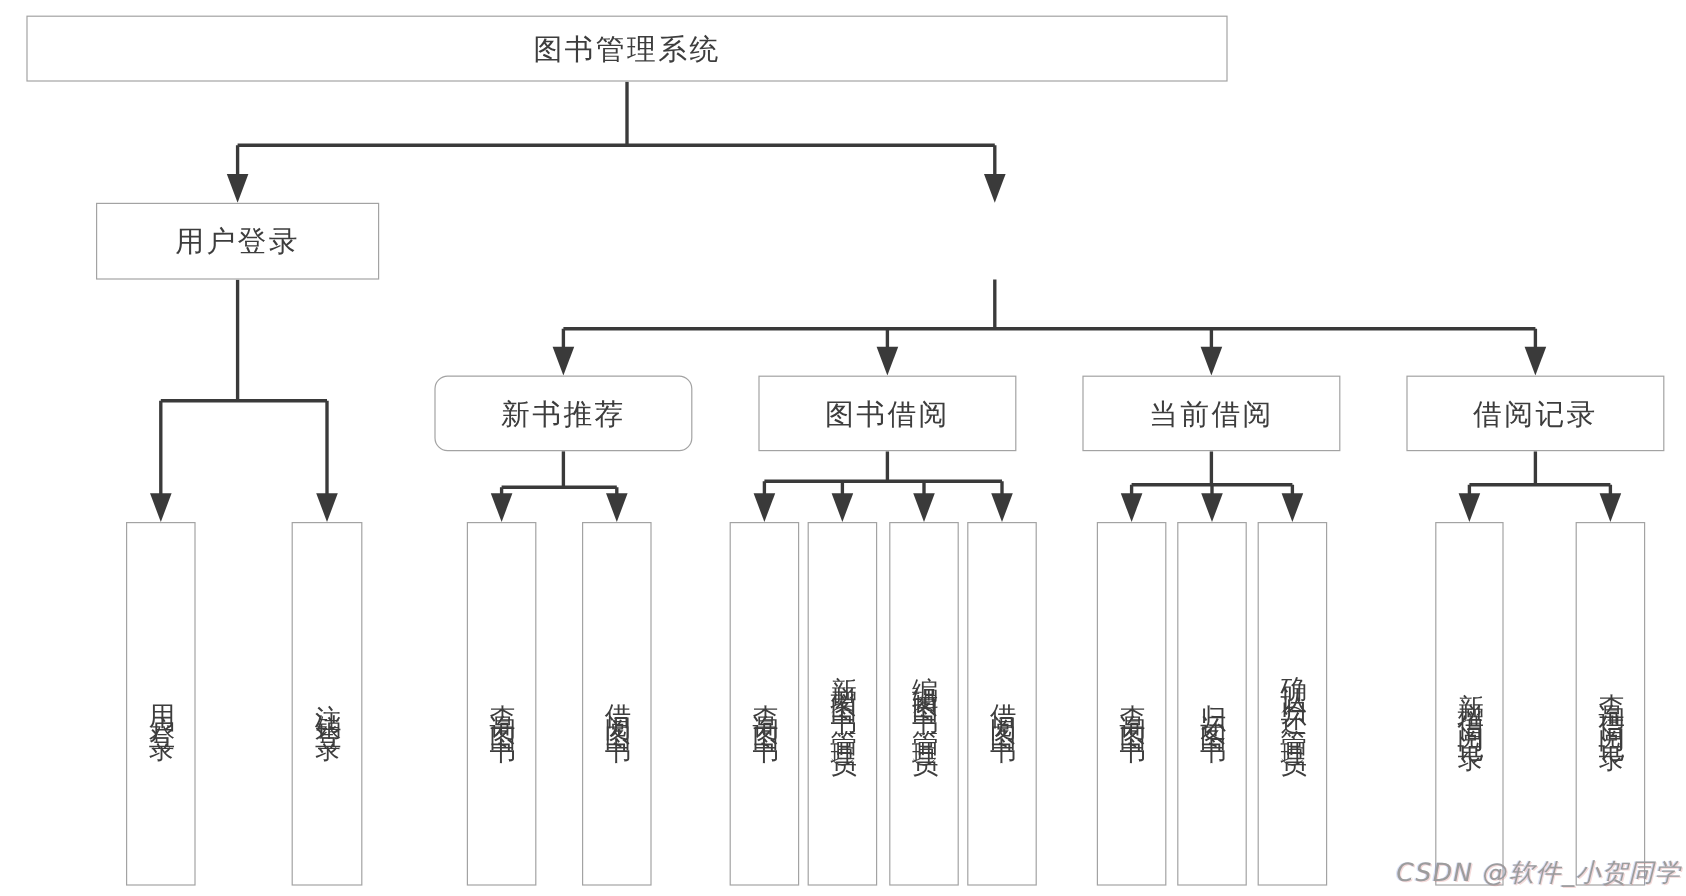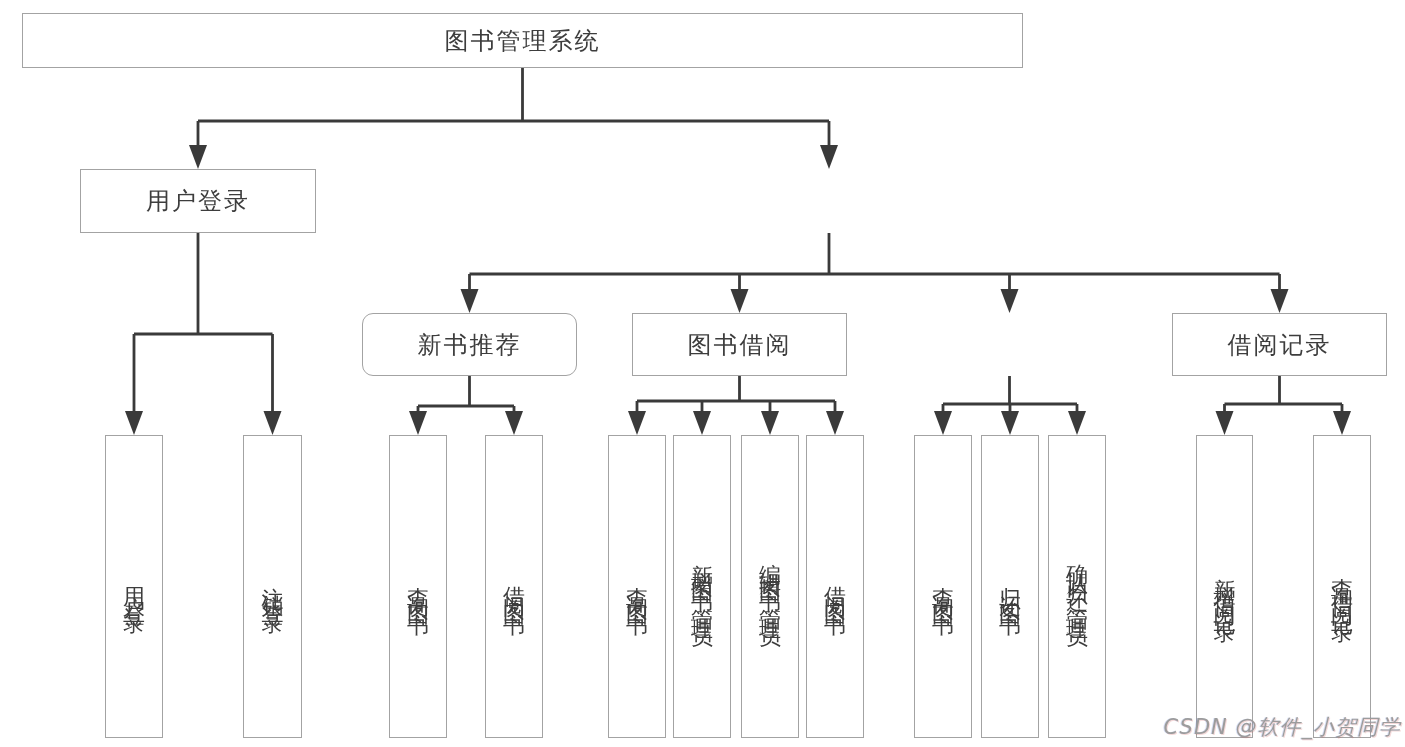--- a/index.html
+++ b/index.html
@@ -78,20 +78,23 @@
   <div class="node" style="left:80px;top:169px;width:236px;height:64px;">
     <span class="lbl">用户登录</span>
   </div>
 
   <div class="node" style="left:362px;top:313px;width:215px;height:63px;border-radius:11px;">
     <span class="lbl">新书推荐</span>
   </div>
   <div class="node" style="left:632px;top:313px;width:215px;height:63px;">
     <span class="lbl">图书借阅</span>
   </div>
+  <div class="node" style="left:902px;top:313px;width:215px;height:63px;">
+    <span class="lbl">当前借阅</span>
+  </div>
   <div class="node" style="left:1172px;top:313px;width:215px;height:63px;">
     <span class="lbl">借阅记录</span>
   </div>
 
   <div class="node vert" style="left:105px;top:435px;width:58px;height:303px;">
     <span class="lbl">用户登录</span>
   </div>
   <div class="node vert" style="left:243px;top:435px;width:59px;height:303px;">
     <span class="lbl">注销登录</span>
   </div>

